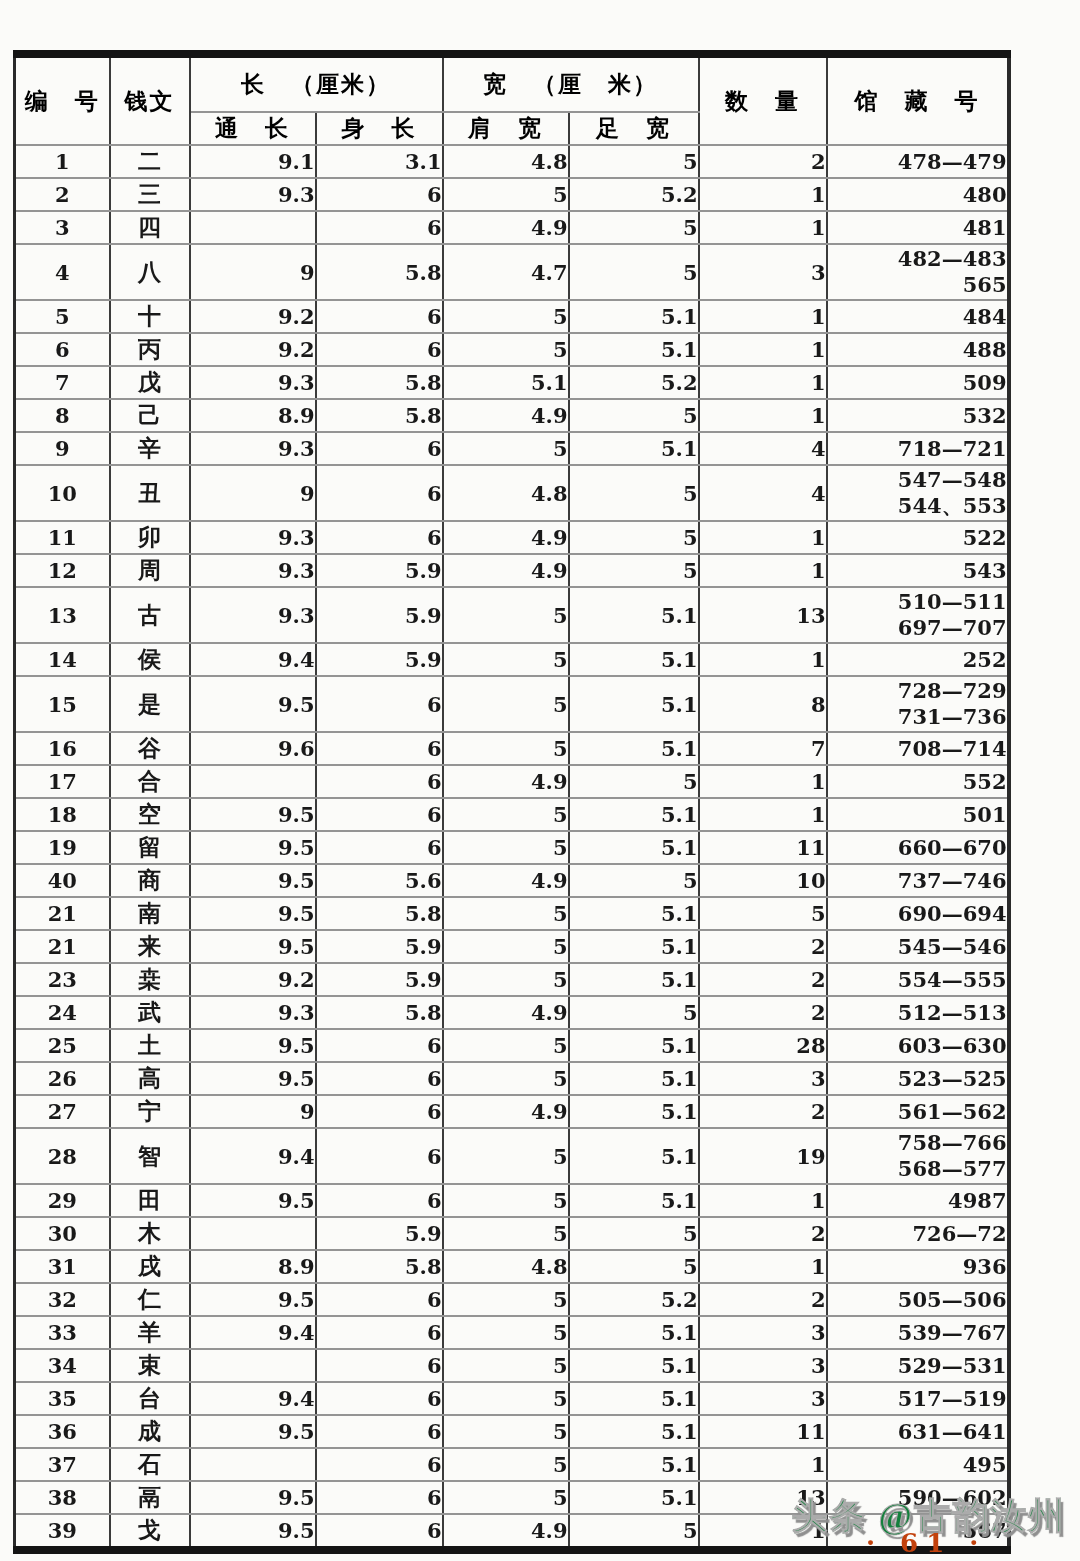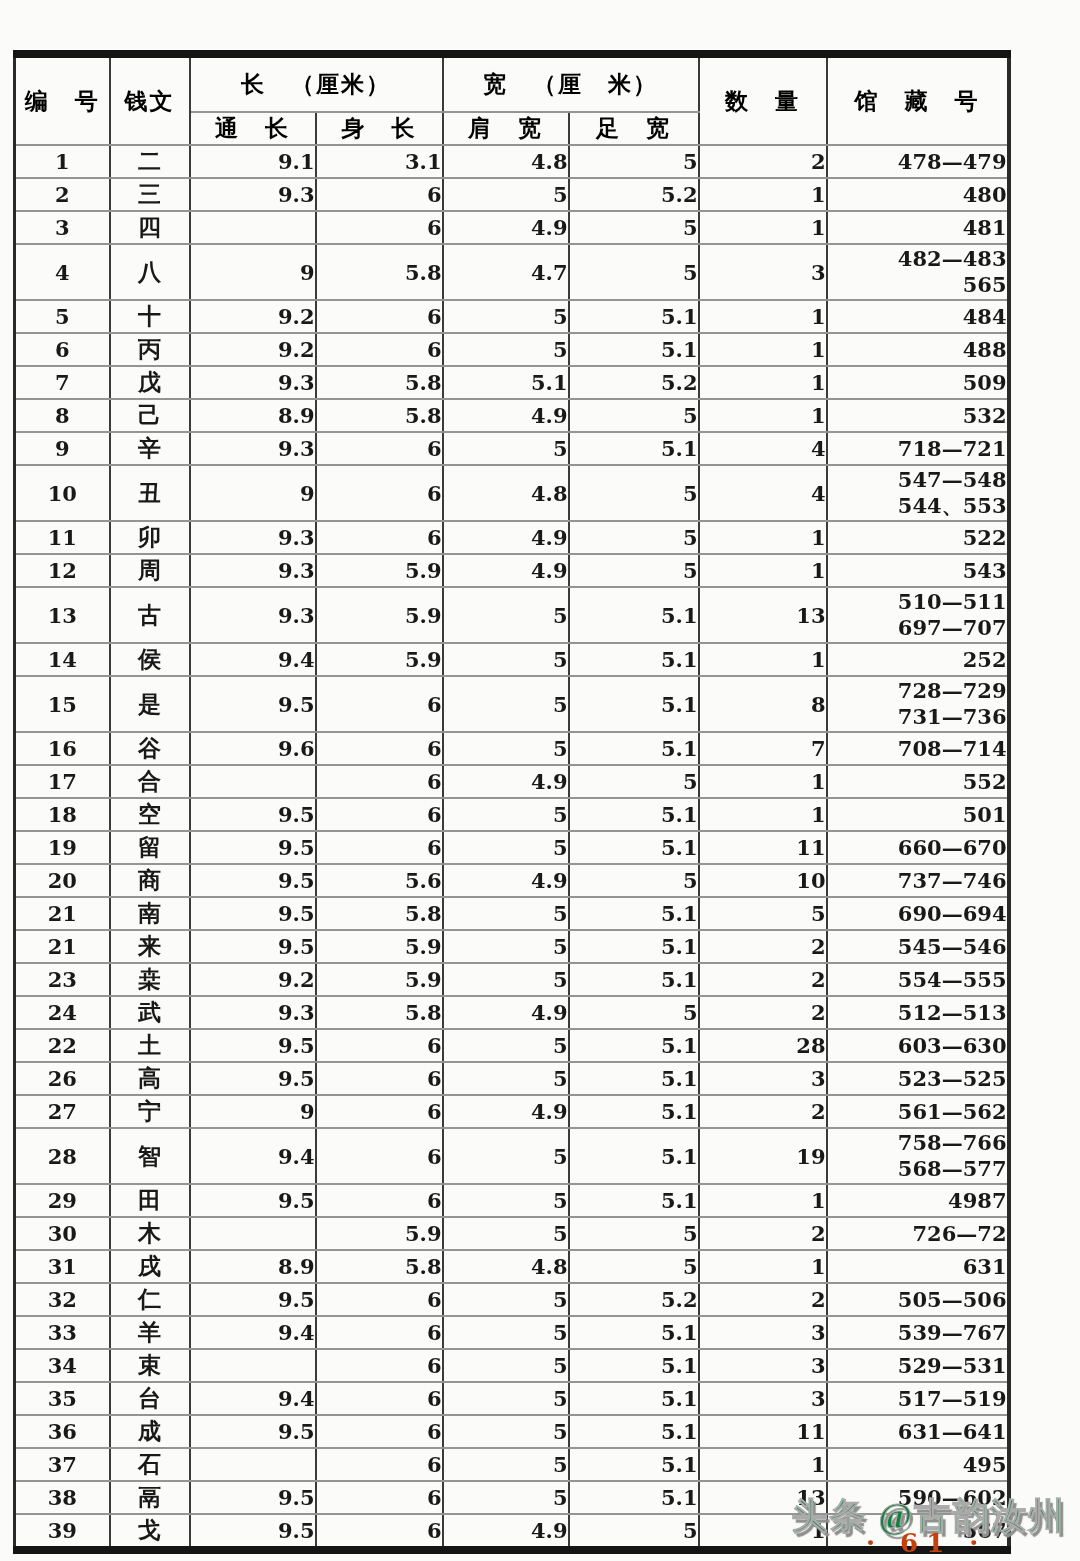--- a/index.html
+++ b/index.html
@@ -266,21 +266,21 @@
         <td class="c-no">19</td>
         <td class="c-wen">留</td>
         <td class="c-num">9.5</td>
         <td class="c-num">6</td>
         <td class="c-num">5</td>
         <td class="c-num">5.1</td>
         <td class="c-qty">11</td>
         <td class="c-cang"><div class="cang-lines"><div>660—670</div></div></td>
       </tr>
       <tr>
-        <td class="c-no">20</td>
+        <td class="c-no">40</td>
         <td class="c-wen">商</td>
         <td class="c-num">9.5</td>
         <td class="c-num">5.6</td>
         <td class="c-num">4.9</td>
         <td class="c-num">5</td>
         <td class="c-qty">10</td>
         <td class="c-cang"><div class="cang-lines"><div>737—746</div></div></td>
       </tr>
       <tr>
         <td class="c-no">21</td>
@@ -316,21 +316,21 @@
         <td class="c-no">24</td>
         <td class="c-wen">武</td>
         <td class="c-num">9.3</td>
         <td class="c-num">5.8</td>
         <td class="c-num">4.9</td>
         <td class="c-num">5</td>
         <td class="c-qty">2</td>
         <td class="c-cang"><div class="cang-lines"><div>512—513</div></div></td>
       </tr>
       <tr>
-        <td class="c-no">22</td>
+        <td class="c-no">25</td>
         <td class="c-wen">土</td>
         <td class="c-num">9.5</td>
         <td class="c-num">6</td>
         <td class="c-num">5</td>
         <td class="c-num">5.1</td>
         <td class="c-qty">28</td>
         <td class="c-cang"><div class="cang-lines"><div>603—630</div></div></td>
       </tr>
       <tr>
         <td class="c-no">26</td>
@@ -383,21 +383,21 @@
         <td class="c-cang"><div class="cang-lines"><div>726—72</div></div></td>
       </tr>
       <tr>
         <td class="c-no">31</td>
         <td class="c-wen">戌</td>
         <td class="c-num">8.9</td>
         <td class="c-num">5.8</td>
         <td class="c-num">4.8</td>
         <td class="c-num">5</td>
         <td class="c-qty">1</td>
-        <td class="c-cang"><div class="cang-lines"><div>631</div></div></td>
+        <td class="c-cang"><div class="cang-lines"><div>936</div></div></td>
       </tr>
       <tr>
         <td class="c-no">32</td>
         <td class="c-wen">仁</td>
         <td class="c-num">9.5</td>
         <td class="c-num">6</td>
         <td class="c-num">5</td>
         <td class="c-num">5.2</td>
         <td class="c-qty">2</td>
         <td class="c-cang"><div class="cang-lines"><div>505—506</div></div></td>

